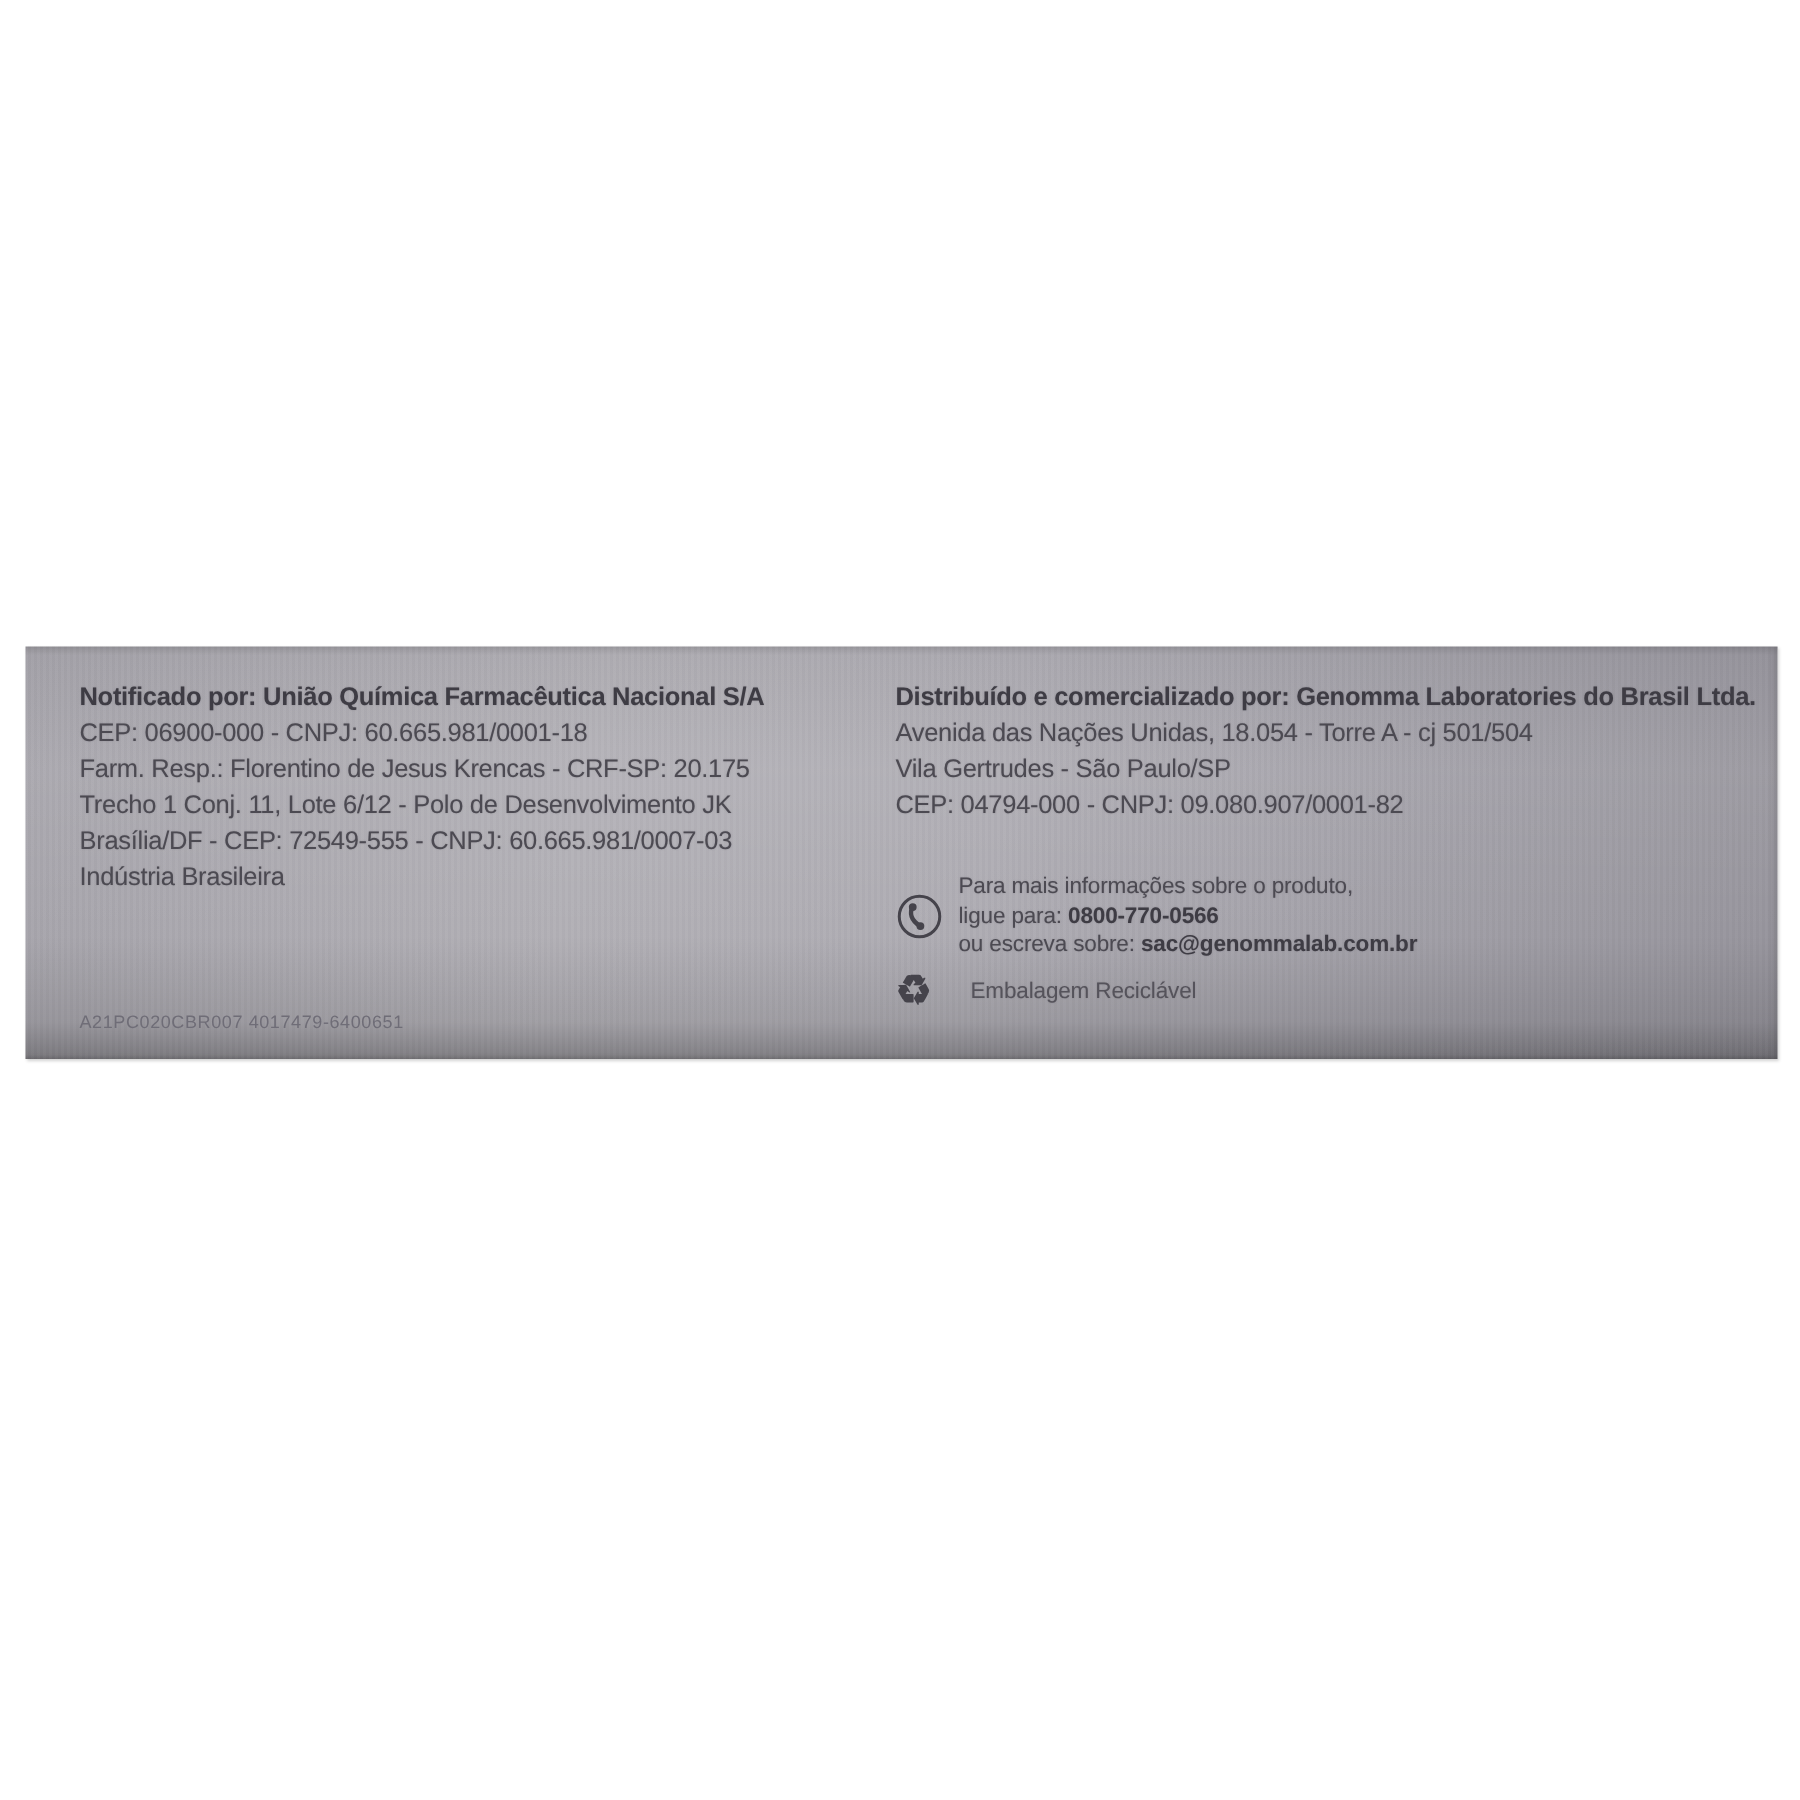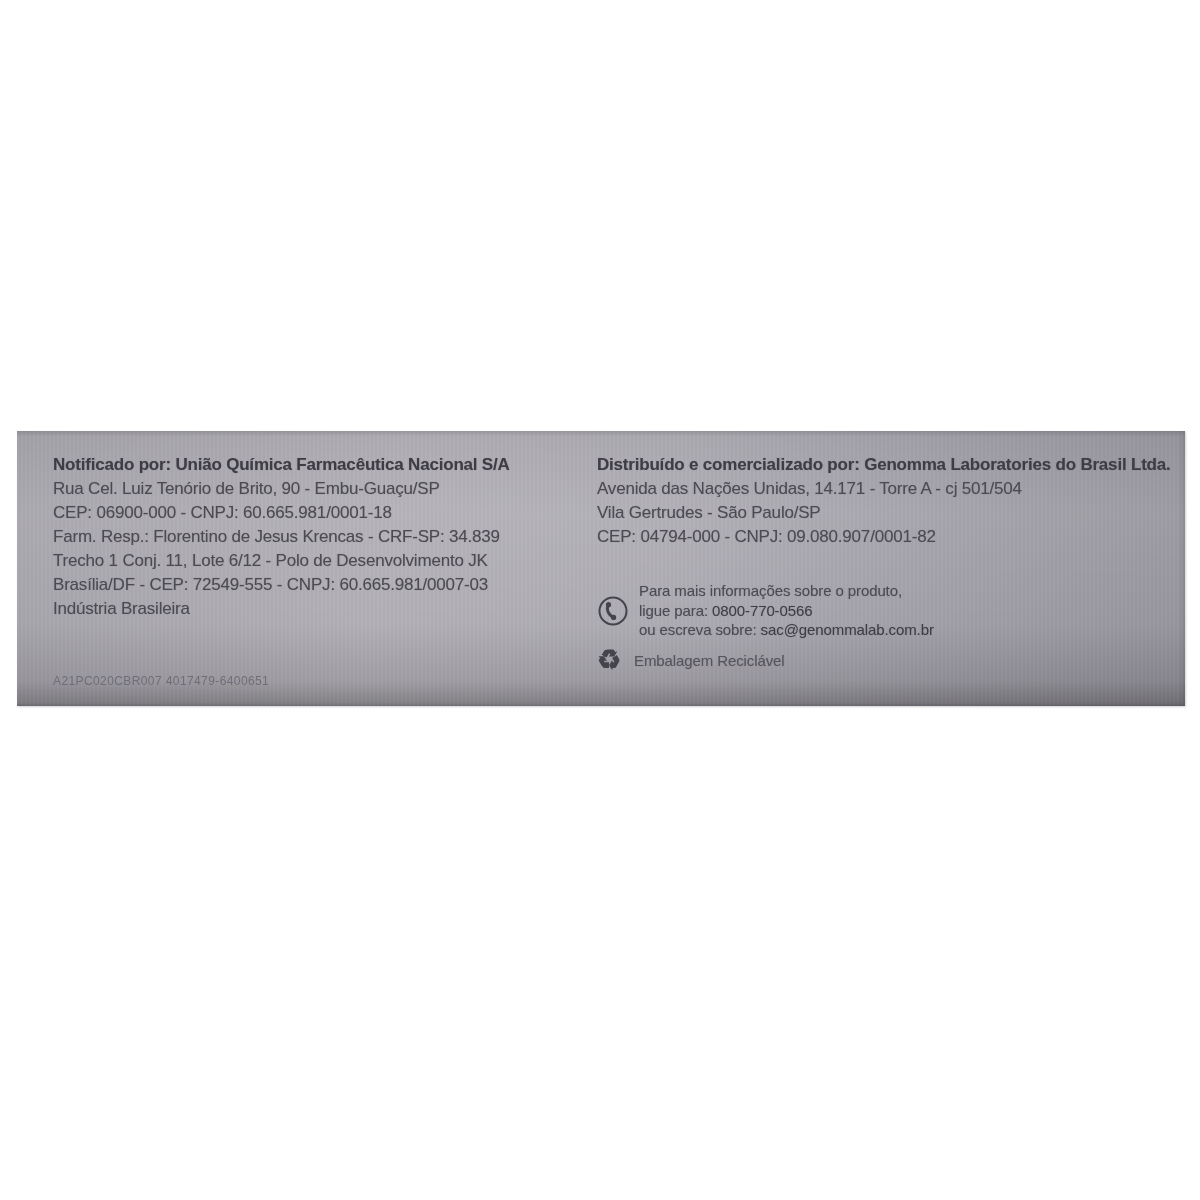--- a/index.html
+++ b/index.html
@@ -68,39 +68,39 @@
   .phone-badge { width: 32px; height: 32px; margin-top: 2px; flex: 0 0 auto; }
   .contact-text { margin-left: 10px; }
   .contact-line {
     font-size: 15px;
     line-height: 19.5px;
     color: #4c4a52;
     letter-spacing: -0.1px;
     white-space: nowrap;
     text-shadow: 0 0 1px rgba(76,74,82,0.35);
   }
-  .contact-line .strong { font-weight: normal; color: #3e3c44; margin-top: 20px; }
+  .contact-line .strong { font-weight: bold; color: #3e3c44; margin-top: 20px; }
 
   .recycle-block {
     position: absolute;
     left: 580px;
     top: 214px;
     display: flex;
     align-items: center;
   }
   .recycle-glyph {
     font-size: 27px;
     line-height: 30px;
     width: 32px;
     color: #45434b;
     font-weight: bold;
     text-align: left;
   }
   .recycle-label {
-    margin-left: 5px;
+    margin-left: 18px;
     font-size: 15px;
     color: #55535b;
     letter-spacing: -0.1px;
     text-shadow: 0 0 1px rgba(85,83,91,0.3);
   }
 
   .codes-row {
     position: absolute;
     left: 36px;
     top: 243px;
@@ -113,31 +113,30 @@
   .codes-row .code + .code { }
 </style>
 </head>
 <body>
 
 <div class="stage">
   <div class="panel">
 
     <div class="col-left">
       <div class="line bold">Notificado por: União Química Farmacêutica Nacional S/A</div>
-      <div class="line">Rua Cel. Luiz Tenório de Brito, 90 - Embu-Guaçu/SP</div>
       <div class="line">CEP: 06900-000 - CNPJ: 60.665.981/0001-18</div>
-      <div class="line">Farm. Resp.: Florentino de Jesus Krencas - CRF-SP: 34.839</div>
+      <div class="line">Farm. Resp.: Florentino de Jesus Krencas - CRF-SP: 20.175</div>
       <div class="line">Trecho 1 Conj. 11, Lote 6/12 - Polo de Desenvolvimento JK</div>
       <div class="line">Brasília/DF - CEP: 72549-555 - CNPJ: 60.665.981/0007-03</div>
       <div class="line">Indústria Brasileira</div>
     </div>
 
     <div class="col-right">
       <div class="line bold">Distribuído e comercializado por: Genomma Laboratories do Brasil Ltda.</div>
-      <div class="line">Avenida das Nações Unidas, 14.171 - Torre A - cj 501/504</div>
+      <div class="line">Avenida das Nações Unidas, 18.054 - Torre A - cj 501/504</div>
       <div class="line">Vila Gertrudes - São Paulo/SP</div>
       <div class="line">CEP: 04794-000 - CNPJ: 09.080.907/0001-82</div>
     </div>
 
     <div class="contact-block">
       <svg class="phone-badge" viewBox="0 0 32 32">
         <circle cx="16" cy="16" r="13.5" fill="none" stroke="#45434b" stroke-width="2"></circle>
         <path d="M11.5 9.5 C 9.2 13.5, 10.2 18.5, 16.5 22.5" fill="none" stroke="#45434b" stroke-width="3" stroke-linecap="round"></path>
         <circle cx="11.5" cy="9.7" r="2.6" fill="#45434b"></circle>
         <circle cx="16.6" cy="22.4" r="2.6" fill="#45434b"></circle>

